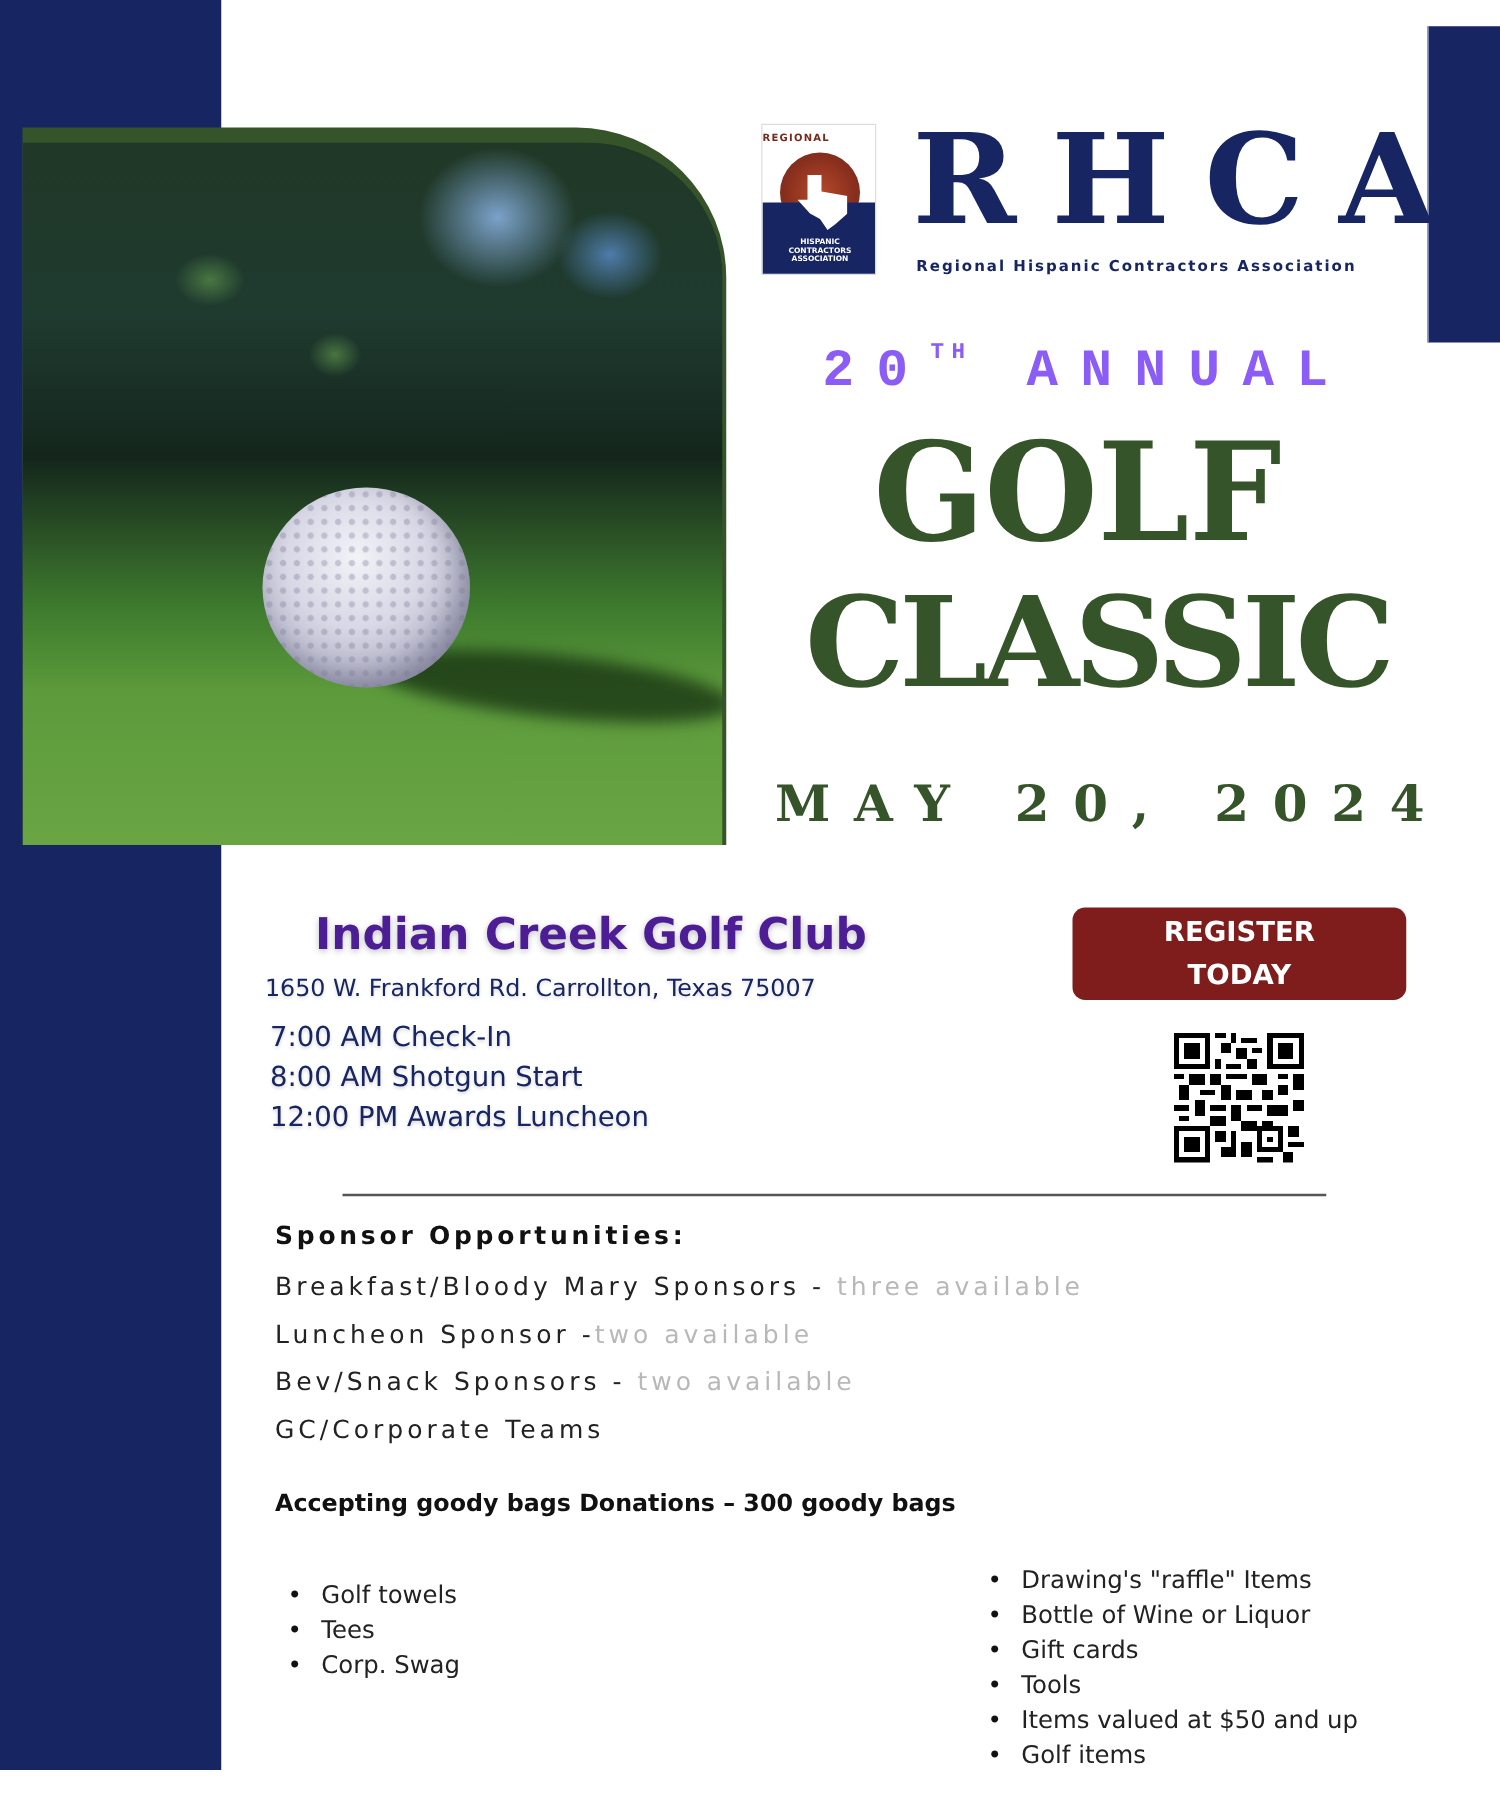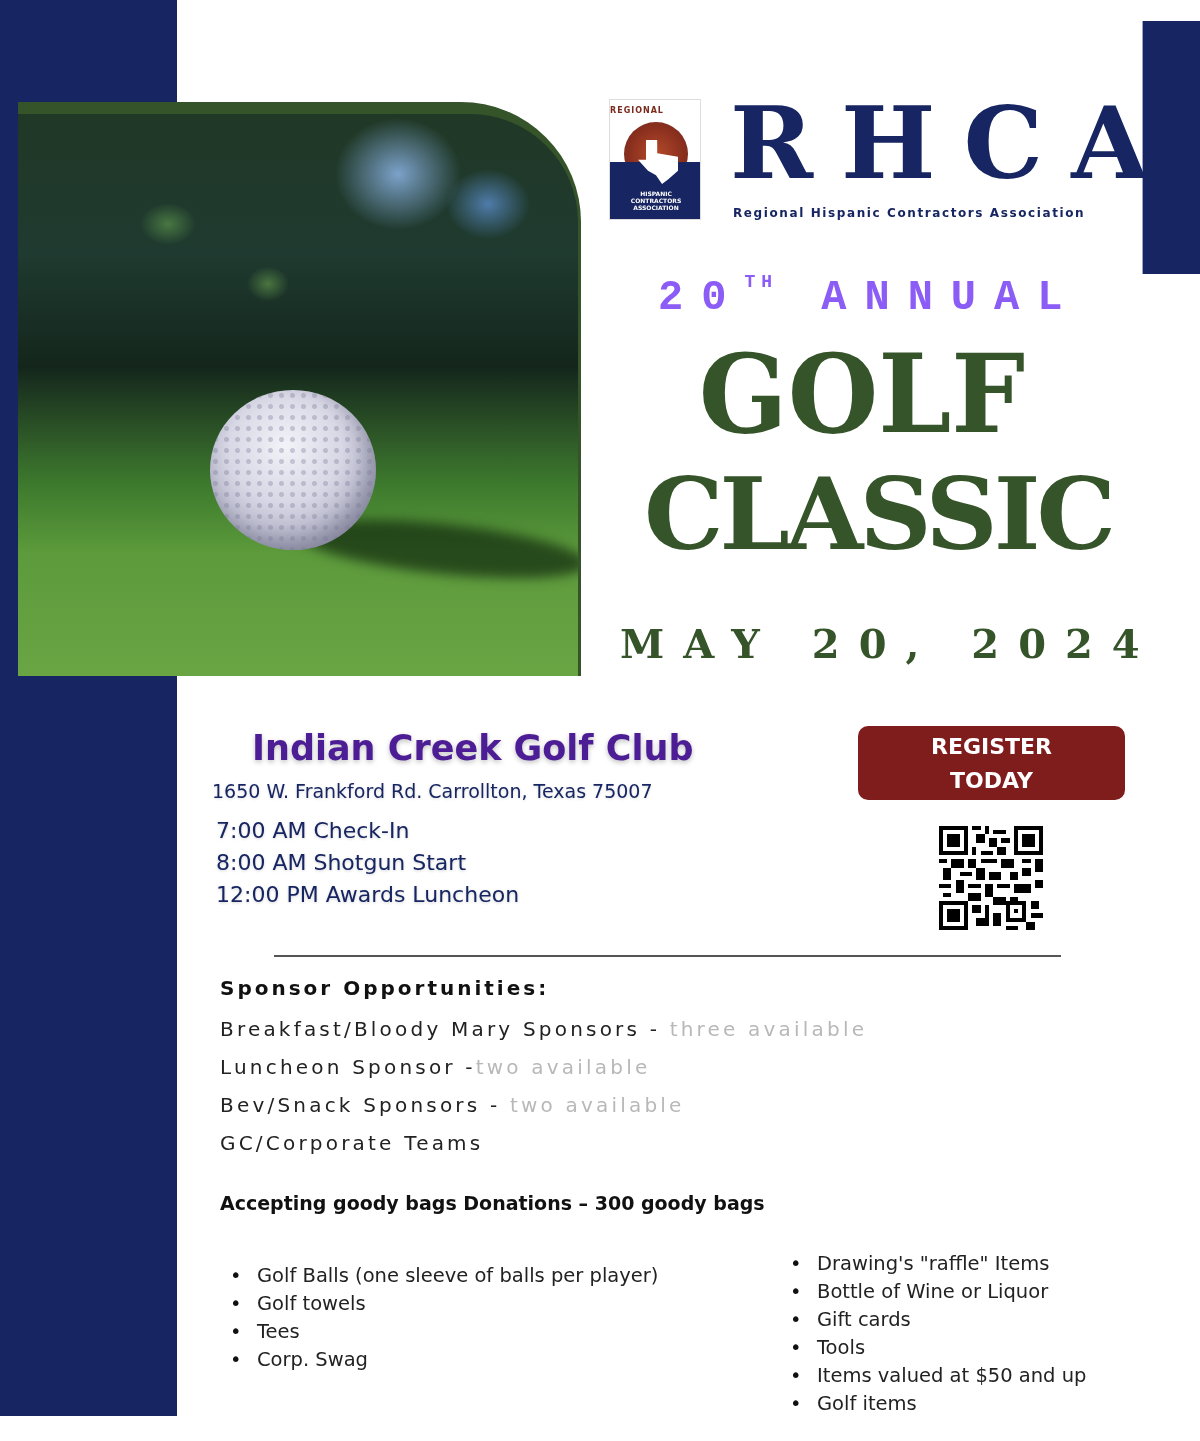--- a/index.html
+++ b/index.html
@@ -169,21 +169,20 @@
 <div class="sponsor-title">Sponsor Opportunities:</div>
 <div class="sponsor-list">
   <div><span>Breakfast/Bloody Mary Sponsors - </span><span class="avail">three available</span></div>
   <div><span>Luncheon Sponsor -</span><span class="avail">two available</span></div>
   <div><span>Bev/Snack Sponsors - </span><span class="avail">two available</span></div>
   <div><span>GC/Corporate Teams</span></div>
 </div>
 
 <div class="goody-title">Accepting goody bags Donations – 300 goody bags</div>
 <ul class="goody-left">
-  <li>Golf Balls (one sleeve of balls per player)</li>
   <li>Golf towels</li>
   <li>Tees</li>
   <li>Corp. Swag</li>
 </ul>
 <ul class="goody-right">
   <li>Drawing's "raffle" Items</li>
   <li>Bottle of Wine or Liquor</li>
   <li>Gift cards</li>
   <li>Tools</li>
   <li>Items valued at $50 and up</li>

